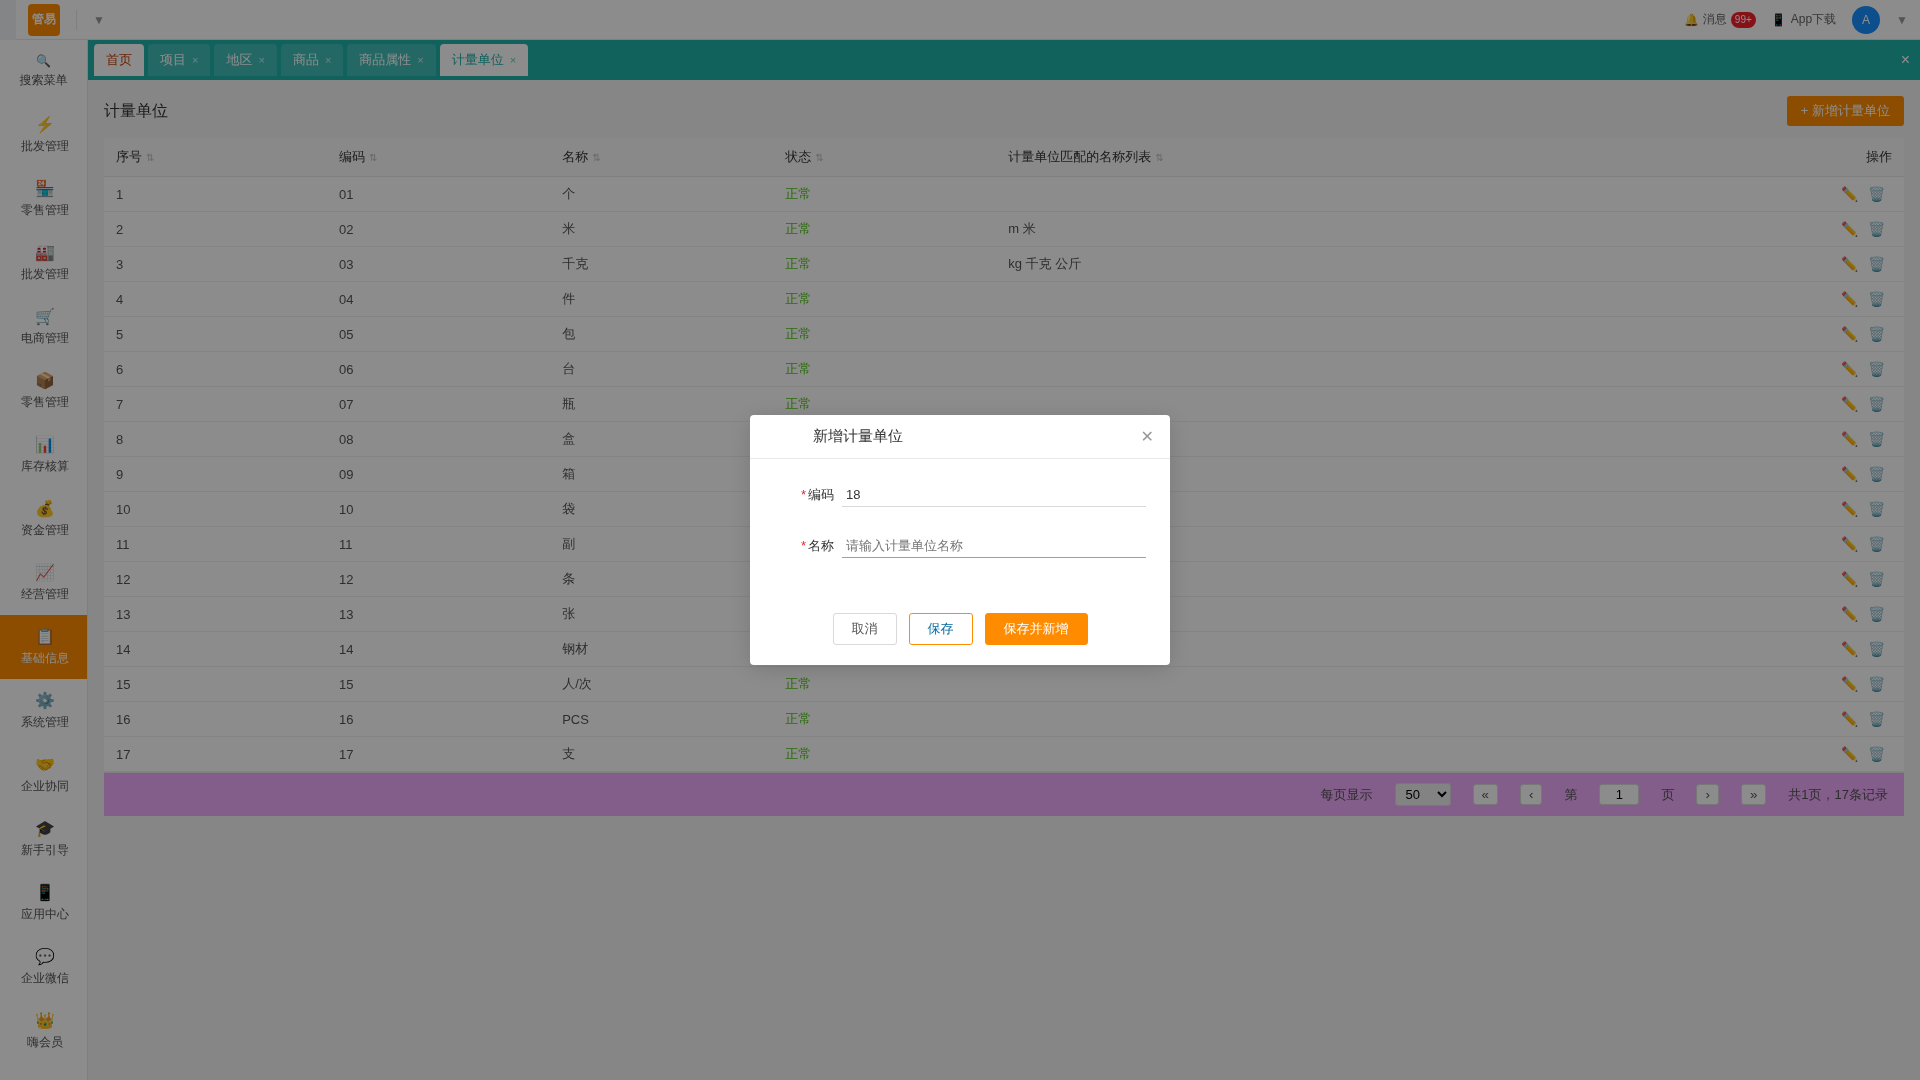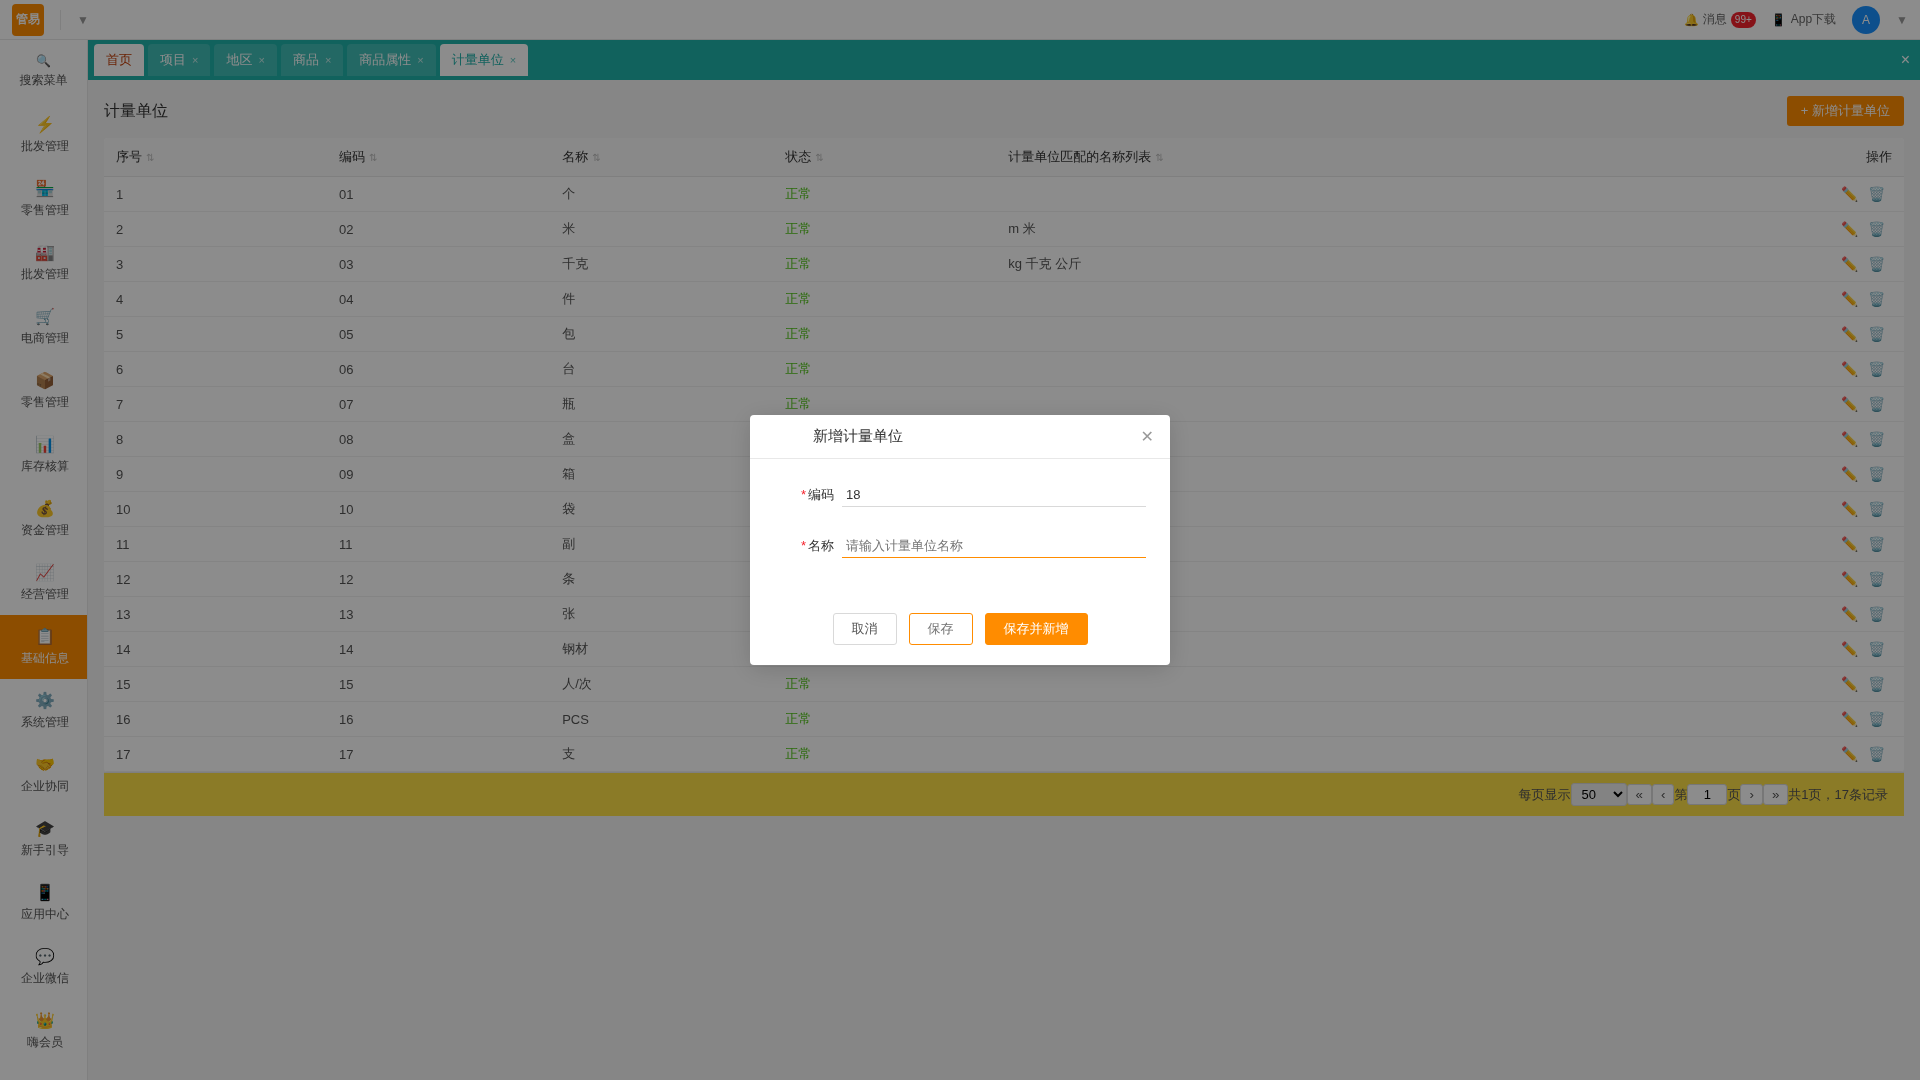--- a/index.html
+++ b/index.html
@@ -1,19 +1,19 @@
 <!DOCTYPE html>
 <html><head>
   <meta charset="utf-8">
   <style>
     * { margin: 0; padding: 0; box-sizing: border-box; }
     body { font-family: "Microsoft YaHei", "PingFang SC", sans-serif; font-size: 13px; background: #f0f2f5; width: 1920px; height: 1080px; overflow: hidden; display: flex; flex-direction: column; }
 
     
-    .top-bar { height: 40px; background: #fff; display: flex; align-items: center; padding: 0 12px; border-bottom: 1px solid #e8e8e8; justify-content: space-between; flex-shrink: 0; }
+    .top-bar { height: 40px; background: #fff; display: flex; align-items: center; padding: 0 12px; border-bottom: 1px solid #e8e8e8; justify-content: space-between; flex-shrink: 0; margin-left: 16px; }
     .top-bar-left { display: flex; align-items: center; gap: 8px; }
     .logo-area { display: flex; align-items: center; gap: 6px; }
     .logo-icon { width: 32px; height: 32px; background: #ff8c00; border-radius: 4px; display: flex; align-items: center; justify-content: center; color: #fff; font-weight: bold; font-size: 12px; }
     .top-bar-right { display: flex; align-items: center; gap: 16px; }
     .notification-btn { display: flex; align-items: center; gap: 4px; font-size: 12px; color: #666; position: relative; }
     .badge { background: #f5222d; color: #fff; font-size: 10px; border-radius: 8px; padding: 0 4px; min-width: 16px; height: 16px; display: inline-flex; align-items: center; justify-content: center; position: absolute; top: -6px; right: -6px; }
     .app-download { display: flex; align-items: center; gap: 4px; font-size: 12px; color: #666; }
     .user-avatar { width: 28px; height: 28px; background: #1890ff; border-radius: 50%; display: flex; align-items: center; justify-content: center; color: #fff; font-size: 12px; }
 
     
@@ -48,40 +48,40 @@
     .table-container { background: #fff; border-radius: 4px; overflow: hidden; }
     table { width: 100%; border-collapse: collapse; }
     thead tr { background: #fafafa; }
     th { padding: 10px 12px; text-align: left; font-weight: 500; color: #333; border-bottom: 1px solid #e8e8e8; font-size: 13px; white-space: nowrap; }
     td { padding: 8px 12px; color: #555; border-bottom: 1px solid #f0f0f0; font-size: 13px; }
     .status-normal { color: #52c41a; }
     .action-btn { color: #666; cursor: pointer; font-size: 14px; margin-right: 6px; }
     .sort-icon { color: #bbb; margin-left: 4px; font-size: 10px; cursor: pointer; }
 
     
-    .page-footer { background: #fde047; border-top: 1px solid #e8e8e8; padding: 10px 16px; display: flex; align-items: center; justify-content: flex-end; gap: 0; font-size: 13px; color: #555; flex-shrink: 0; }
+    .page-footer { background: #f0abfc; border-top: 1px solid #e8e8e8; padding: 10px 16px; display: flex; align-items: center; justify-content: flex-end; gap: 22px; font-size: 13px; color: #555; flex-shrink: 0; }
     .page-size-select { border: 1px solid #d9d9d9; border-radius: 3px; padding: 2px 6px; font-size: 13px; cursor: pointer; }
     .page-nav-btn { border: 1px solid #d9d9d9; background: #fff; padding: 2px 8px; border-radius: 3px; cursor: pointer; color: #555; }
     .page-input { border: 1px solid #d9d9d9; border-radius: 3px; padding: 2px 6px; width: 40px; text-align: center; font-size: 13px; }
 
     
     .modal-overlay { position: fixed; top: 0; left: 0; width: 100%; height: 100%; background: rgba(0,0,0,0.45); z-index: 1000; display: flex; align-items: center; justify-content: center; }
     .modal { background: #fff; border-radius: 4px; width: 420px; box-shadow: 0 4px 24px rgba(0,0,0,0.15); overflow: hidden; }
     .modal-header { display: flex; align-items: center; justify-content: space-between; padding: 12px 16px; border-bottom: 1px solid #e8e8e8; }
     .modal-title { font-size: 15px; font-weight: 500; color: #333; margin-left: 47px; }
     .modal-close { cursor: pointer; color: #999; font-size: 16px; }
     .modal-body { padding: 24px 24px 16px; }
     .form-row { display: flex; align-items: center; margin-bottom: 27px; }
     .form-label { width: 60px; text-align: right; font-size: 13px; color: #333; flex-shrink: 0; margin-right: 8px; }
     .form-label .required { color: #f5222d; margin-right: 2px; }
     .form-input { flex: 1; border: none; border-bottom: 1px solid #d9d9d9; padding: 4px 4px; font-size: 13px; outline: none; color: #333; background: transparent; }
     .form-input.placeholder-active { border-bottom-color: #ff8c00; }
     .modal-footer { display: flex; align-items: center; justify-content: center; padding: 12px 16px 20px; gap: 12px; }
     .btn-cancel { border: 1px solid #d9d9d9; background: #fff; padding: 6px 18px; border-radius: 3px; cursor: pointer; font-size: 13px; color: #555; }
-    .btn-save { background: #fff; border: 1px solid #ff8c00; color: #737373; padding: 6px 18px; border-radius: 3px; cursor: pointer; font-size: 13px; }
+    .btn-save { background: #fff; border: 1px solid #ff8c00; color: #0369a1; padding: 6px 18px; border-radius: 3px; cursor: pointer; font-size: 13px; }
     .btn-save-new { background: #ff8c00; border: 1px solid #ff8c00; color: #fff; padding: 6px 18px; border-radius: 3px; cursor: pointer; font-size: 13px; }
   </style>
 </head>
 <body>
 
 <div class="top-bar">
   <div class="top-bar-left">
     <div class="logo-area">
       <div class="logo-icon">
         <span>管易</span>

